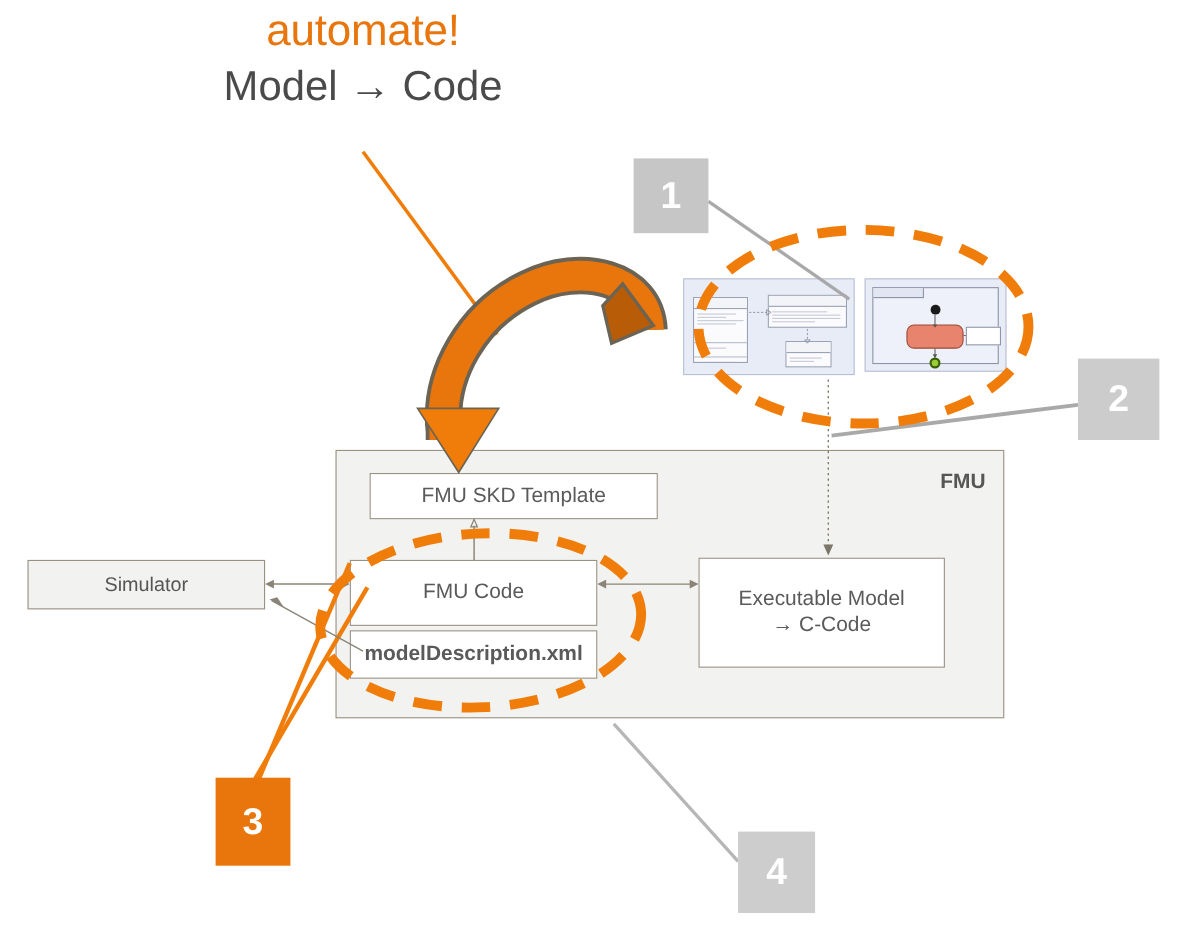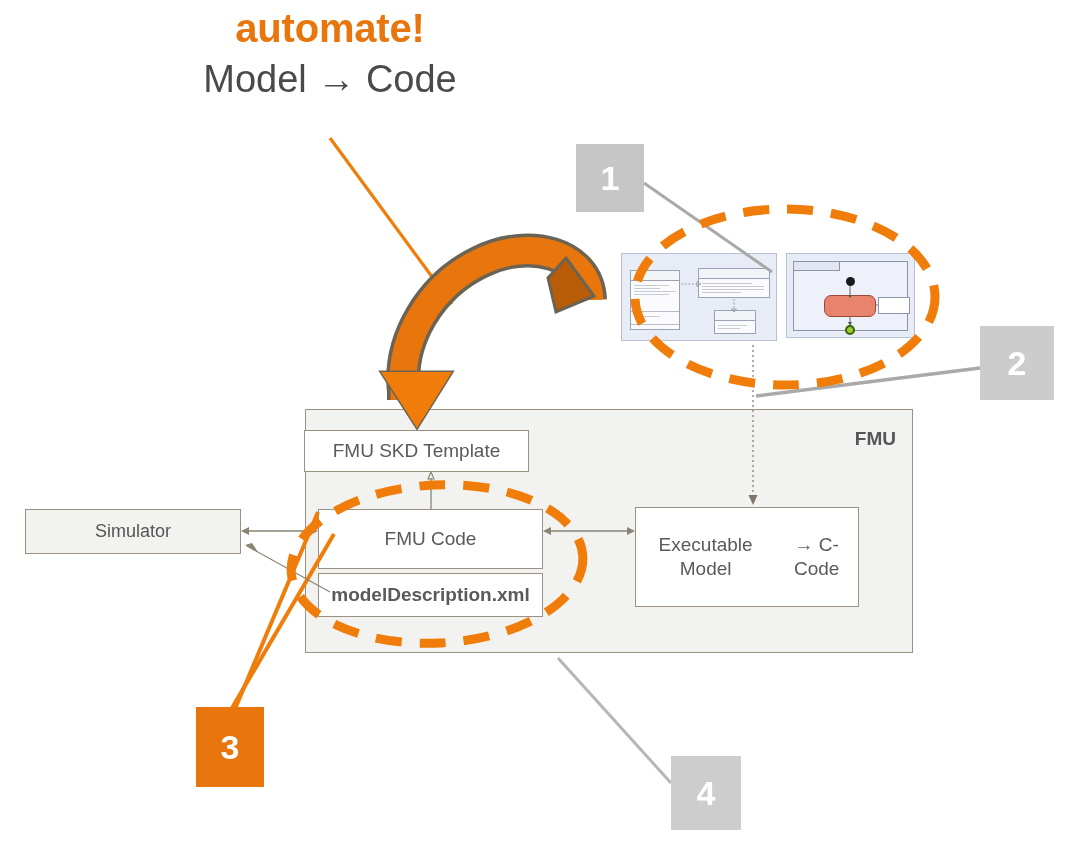--- a/index.html
+++ b/index.html
@@ -20,21 +20,21 @@
   
   #title-block {
     position: absolute;
     left: 0;
     top: 8px;
     width: 660px;
     text-align: center;
   }
   #title-automate {
     font-size: 40px;
-    font-weight: bold;
+    font-weight: normal;
     color: #E8760C;
     letter-spacing: -0.2px;
     line-height: 1.0;
   }
   #title-sub {
     font-size: 38px;
     color: #4a4a4a;
     line-height: 1.25;
     margin-top: 8px;
   }
@@ -95,31 +95,31 @@
     border: 1px solid #9a9183;
     box-sizing: border-box;
     display: flex;
     align-items: center;
     justify-content: center;
     color: #5a5a5a;
     font-size: 19px;
     text-align: center;
   }
   #box-template {
-    left: 304px; top: 430px; width: 225px; height: 42px;
+    left: 336px; top: 430px; width: 262px; height: 42px;
   }
   #box-fmucode {
     left: 318px; top: 509px; width: 225px; height: 60px;
   }
   #box-modeldesc {
     left: 318px; top: 573px; width: 225px; height: 44px; font-weight: bold;
   }
   #box-exec {
     left: 635px; top: 507px; width: 224px; height: 100px;
-    flex-direction: row;
+    flex-direction: column;
     line-height: 1.25;
   }
   #box-exec .italic { font-style: italic; }
   #box-simulator {
     left: 25px; top: 509px; width: 216px; height: 45px;
     background: #f2f2f0;
     font-weight: normal;
     color: #555555;
     font-size: 18px;
   }

